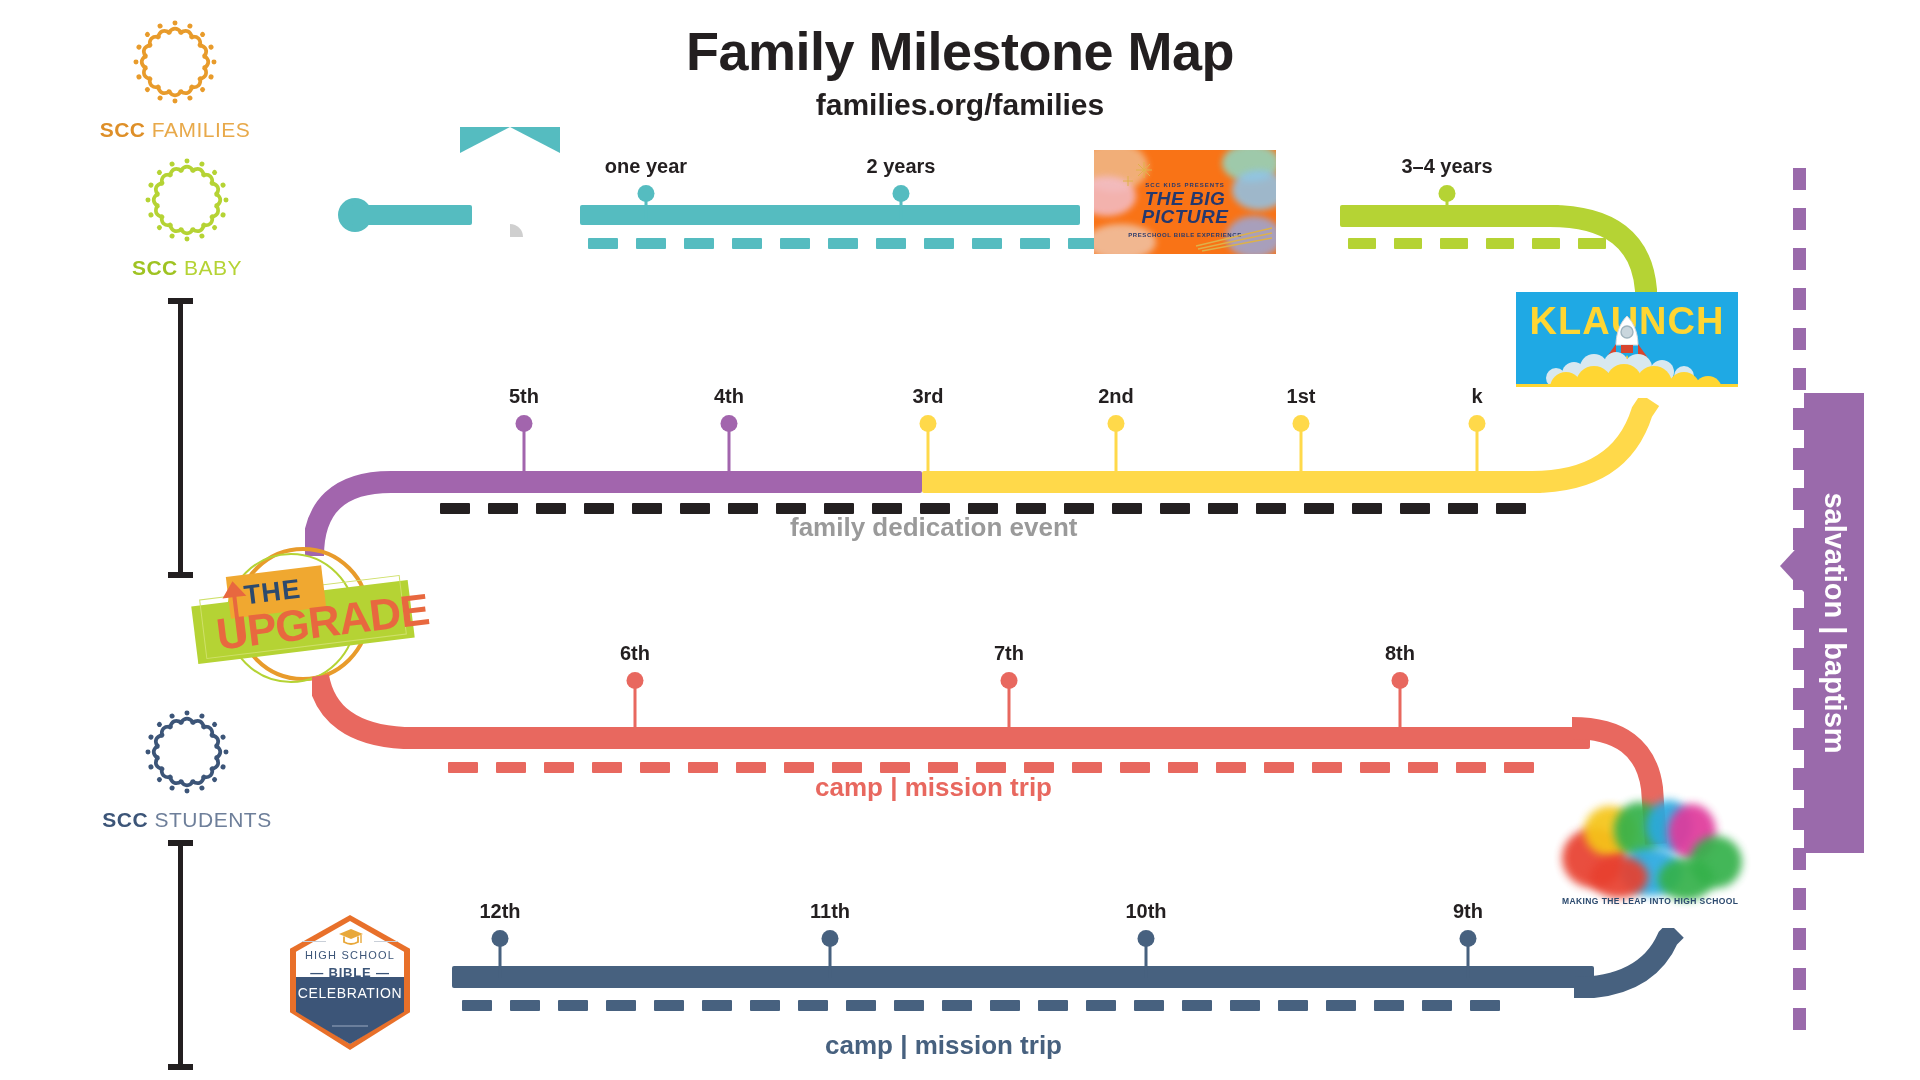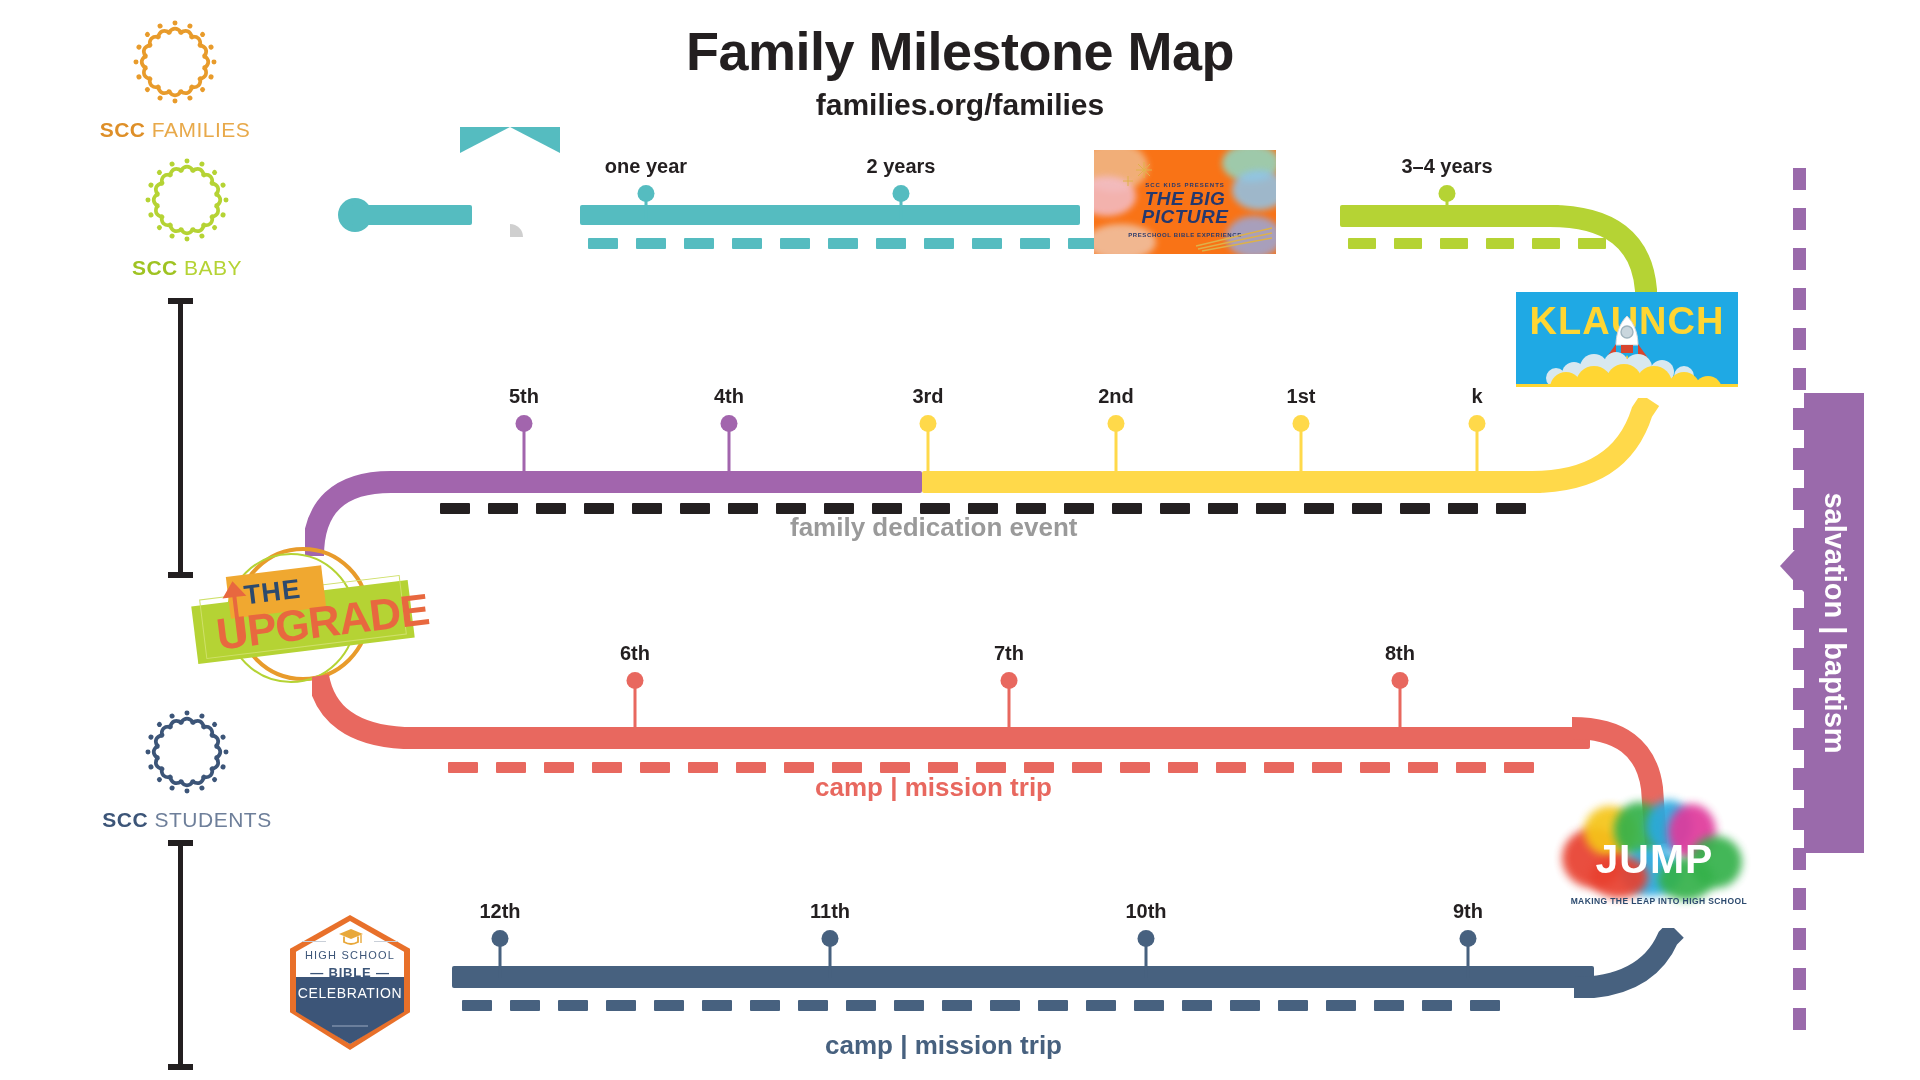--- a/index.html
+++ b/index.html
@@ -71,21 +71,21 @@
       transform:rotate(-7deg);letter-spacing:1px;}
   #upgrade .word{position:absolute;font-size:44px;font-weight:bold;color:#e8683f;
       transform:rotate(-7deg);letter-spacing:-1px;}
   #upgrade .circ{position:absolute;border-radius:50%;}
 
   
   #jump{position:absolute;width:185px;height:115px;}
   #jump .splat{position:absolute;border-radius:50%;filter:blur(4px);opacity:.92;}
   #jump .jt{position:absolute;width:100%;text-align:center;font-size:41px;
       font-weight:bold;color:#fff;letter-spacing:1px;}
-  #jump .js{position:absolute;width:100%;text-align:right;font-size:8.5px;
+  #jump .js{position:absolute;width:100%;text-align:left;font-size:8.5px;
       font-weight:bold;color:#2c4a6e;letter-spacing:.4px;}
 
   
   #seniorbadge{position:absolute;width:120px;height:135px;}
   .hex{position:absolute;inset:0;
       clip-path:polygon(50% 0%,100% 25%,100% 72%,50% 100%,0% 72%,0% 25%);}
   #seniorbadge .outer{background:#e8702a;}
   #seniorbadge .inner{position:absolute;inset:6px;
       clip-path:polygon(50% 0%,100% 25%,100% 72%,50% 100%,0% 72%,0% 25%);
       background:#fff;}
@@ -610,21 +610,20 @@
 <div id="jump" style="left:1562px;top:800px;">
   <div class="splat" style="left:0px;top:28px;width:64px;height:60px;background:#e8402f;"></div>
   <div class="splat" style="left:22px;top:6px;width:52px;height:50px;background:#f5c518;"></div>
   <div class="splat" style="left:52px;top:2px;width:50px;height:56px;background:#34b14a;"></div>
   <div class="splat" style="left:84px;top:0px;width:46px;height:52px;background:#2aa9e0;"></div>
   <div class="splat" style="left:106px;top:4px;width:48px;height:56px;background:#e0399b;"></div>
   <div class="splat" style="left:128px;top:36px;width:52px;height:52px;background:#34b14a;"></div>
   <div class="splat" style="left:58px;top:48px;width:62px;height:48px;background:#2aa9e0;"></div>
   <div class="splat" style="left:28px;top:56px;width:58px;height:42px;background:#e8402f;"></div>
   <div class="splat" style="left:96px;top:58px;width:56px;height:42px;background:#34b14a;"></div>
-  <div class="jt" style="top:36px;">JUMP</div>
   <div class="js" style="top:96px;">MAKING THE LEAP INTO HIGH SCHOOL</div>
 </div>
 
 <div>
   <div class="abs bar" style="left:452px;top:966px;width:1142px;height:22px;background:#47617f;"></div>
   <svg class="abs" style="left:1572px;top:928px;" width="120" height="70">
     <path d="M2 60 Q 74 60 96 10 L104 2" stroke="#47617f" stroke-width="22" fill="none"></path>
   </svg>
   <div class="abs dashrow" style="left:462px;top:1000px;">
     <i style="background:#47617f"></i>

